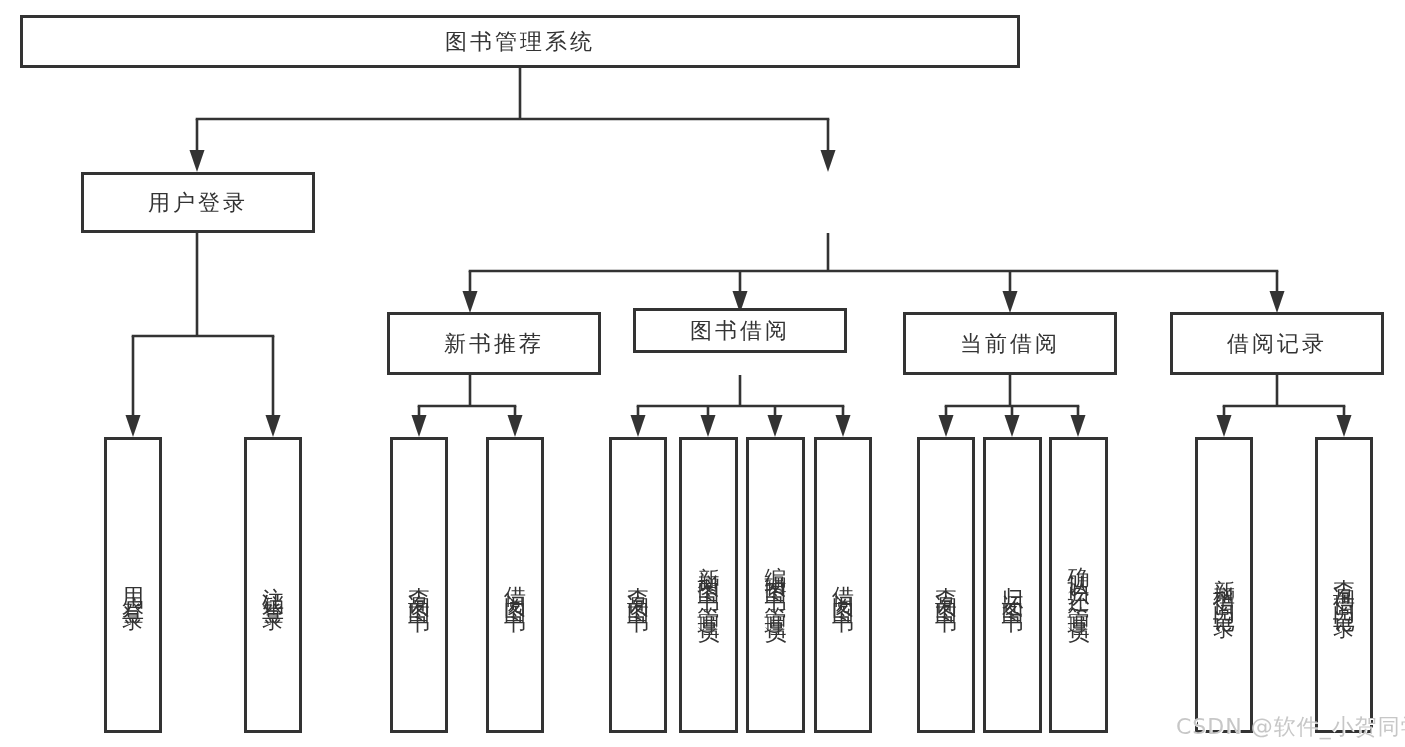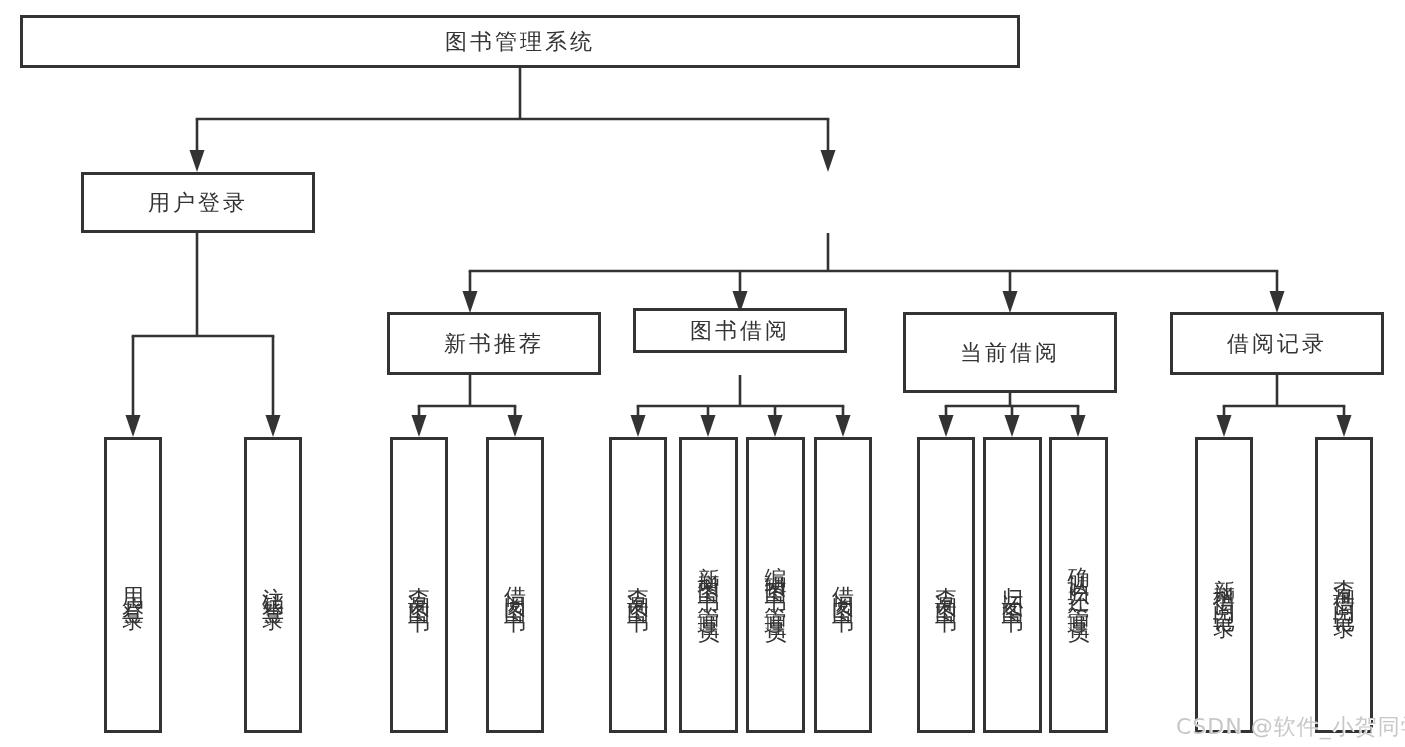--- a/index.html
+++ b/index.html
@@ -136,21 +136,21 @@
       <polygon points="1336.5,415 1351.5,415 1344,437" stroke="none"></polygon>
     </g>
   </svg>
 
   <div class="node hnode" style="left:20px; top:15px; width:1000px; height:53px;">图书管理系统</div>
 
   <div class="node hnode" style="left:81px; top:172px; width:234px; height:61px;">用户登录</div>
 
   <div class="node hnode" style="left:363px; top:312px; width:214px; height:63px;margin-left:24px;">新书推荐</div>
   <div class="node hnode" style="left:633px; top:308px; width:214px; height:45px;text-align:right;">图书借阅</div>
-  <div class="node hnode" style="left:903px; top:312px; width:214px; height:81px;">当前借阅</div>
+  <div class="node hnode" style="left:903px; top:312px; width:214px; height:63px;">当前借阅</div>
   <div class="node hnode" style="left:1170px; top:312px; width:214px; height:63px;">借阅记录</div>
 
   <div class="node vnode" style="left:104px; top:437px; width:58px; height:296px;">
     <span class="vtext">用户登录</span>
   </div>
   <div class="node vnode" style="left:244px; top:437px; width:58px; height:296px;">
     <span class="vtext">注销登录</span>
   </div>
 
   <div class="node vnode" style="left:390px; top:437px; width:58px; height:296px;">

